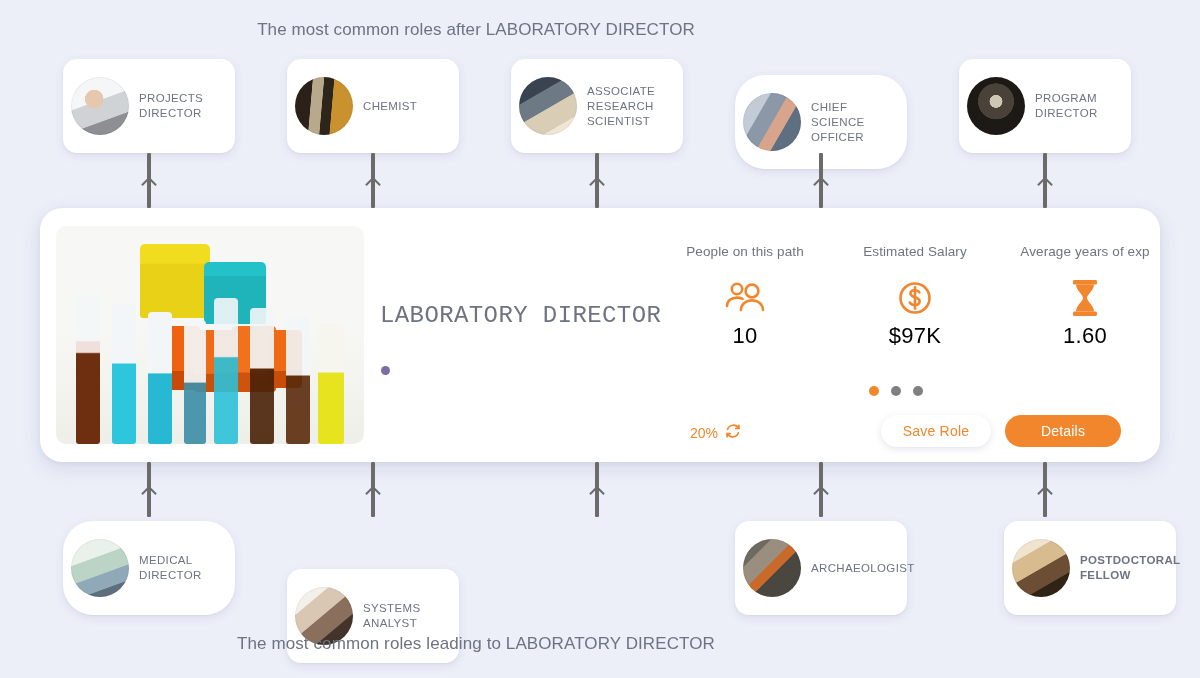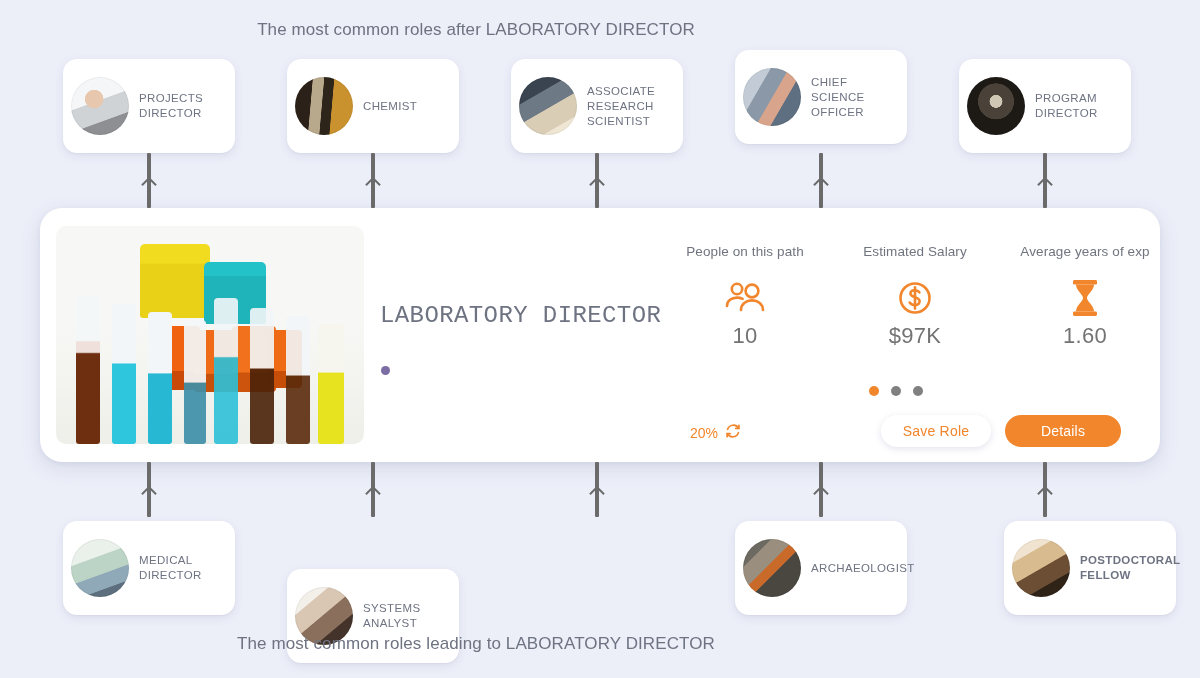--- a/index.html
+++ b/index.html
@@ -110,21 +110,21 @@
     position: absolute; left: 341px; top: 158px;
     width: 9px; height: 9px; border-radius: 50%;
     background: #7b6ca4;
   }
 
   
   .stats { position: absolute; left: 640px; top: 36px; width: 470px; display: flex; gap: 40px; }
   .stat { width: 156px; text-align: center; }
   .stat-label { font-size: 13.5px; color: #70747f; letter-spacing: .1px; }
   .stat-icon { height: 46px; margin-top: 16px; display: flex; align-items: center; justify-content: center; }
-  .stat-value { font-size: 22px; color: #737373; margin-top: 2px; letter-spacing: .3px; }
+  .stat-value { font-size: 22px; color: #000000; margin-top: 2px; letter-spacing: .3px; }
 
   
   .dots { position: absolute; left: 869px; top: 386px; display: flex; gap: 12px; }
   .dot { width: 10px; height: 10px; border-radius: 50%; background: #808080; }
   .dot.active { background: #f1862c; }
 
   
   .progress {
     position: absolute; left: 690px; top: 422px;
     display: flex; align-items: center; gap: 6px;
@@ -160,21 +160,21 @@
     <div class="role-label">PROJECTS DIRECTOR</div>
   </div>
   <div class="role-card" style="left:287px; top:59px;">
     <div class="role-thumb th-chemist"></div>
     <div class="role-label">CHEMIST</div>
   </div>
   <div class="role-card" style="left:511px; top:59px;">
     <div class="role-thumb th-associate"></div>
     <div class="role-label">ASSOCIATE RESEARCH SCIENTIST</div>
   </div>
-  <div class="role-card" style="left:735px; top:50px;">
+  <div class="role-card" style="left:735px; top:75px;border-radius:30px;">
     <div class="role-thumb th-chief"></div>
     <div class="role-label">CHIEF SCIENCE OFFICER</div>
   </div>
   <div class="role-card" style="left:959px; top:59px;">
     <div class="role-thumb th-program"></div>
     <div class="role-label">PROGRAM DIRECTOR</div>
   </div>
 
   <div class="connector" style="left:139px; top:153px; height:55px;">
     <div class="stem"></div>
@@ -299,21 +299,21 @@
   </div>
   <div class="connector" style="left:811px; top:462px; height:55px;">
     <div class="stem"></div>
     <div class="head" style="top:26px;"></div>
   </div>
   <div class="connector" style="left:1035px; top:462px; height:55px;">
     <div class="stem"></div>
     <div class="head" style="top:26px;"></div>
   </div>
 
-  <div class="role-card" style="left:63px;  top:521px;">
+  <div class="role-card" style="left:63px;  top:521px;border-radius:30px;">
     <div class="role-thumb th-medical"></div>
     <div class="role-label">MEDICAL DIRECTOR</div>
   </div>
   <div class="role-card" style="left:287px; top:521px;margin-top:48px;">
     <div class="role-thumb th-systems"></div>
     <div class="role-label">SYSTEMS ANALYST</div>
   </div>
   <div class="role-card" style="left:735px; top:521px;">
     <div class="role-thumb th-archaeologist"></div>
     <div class="role-label">ARCHAEOLOGIST</div>

